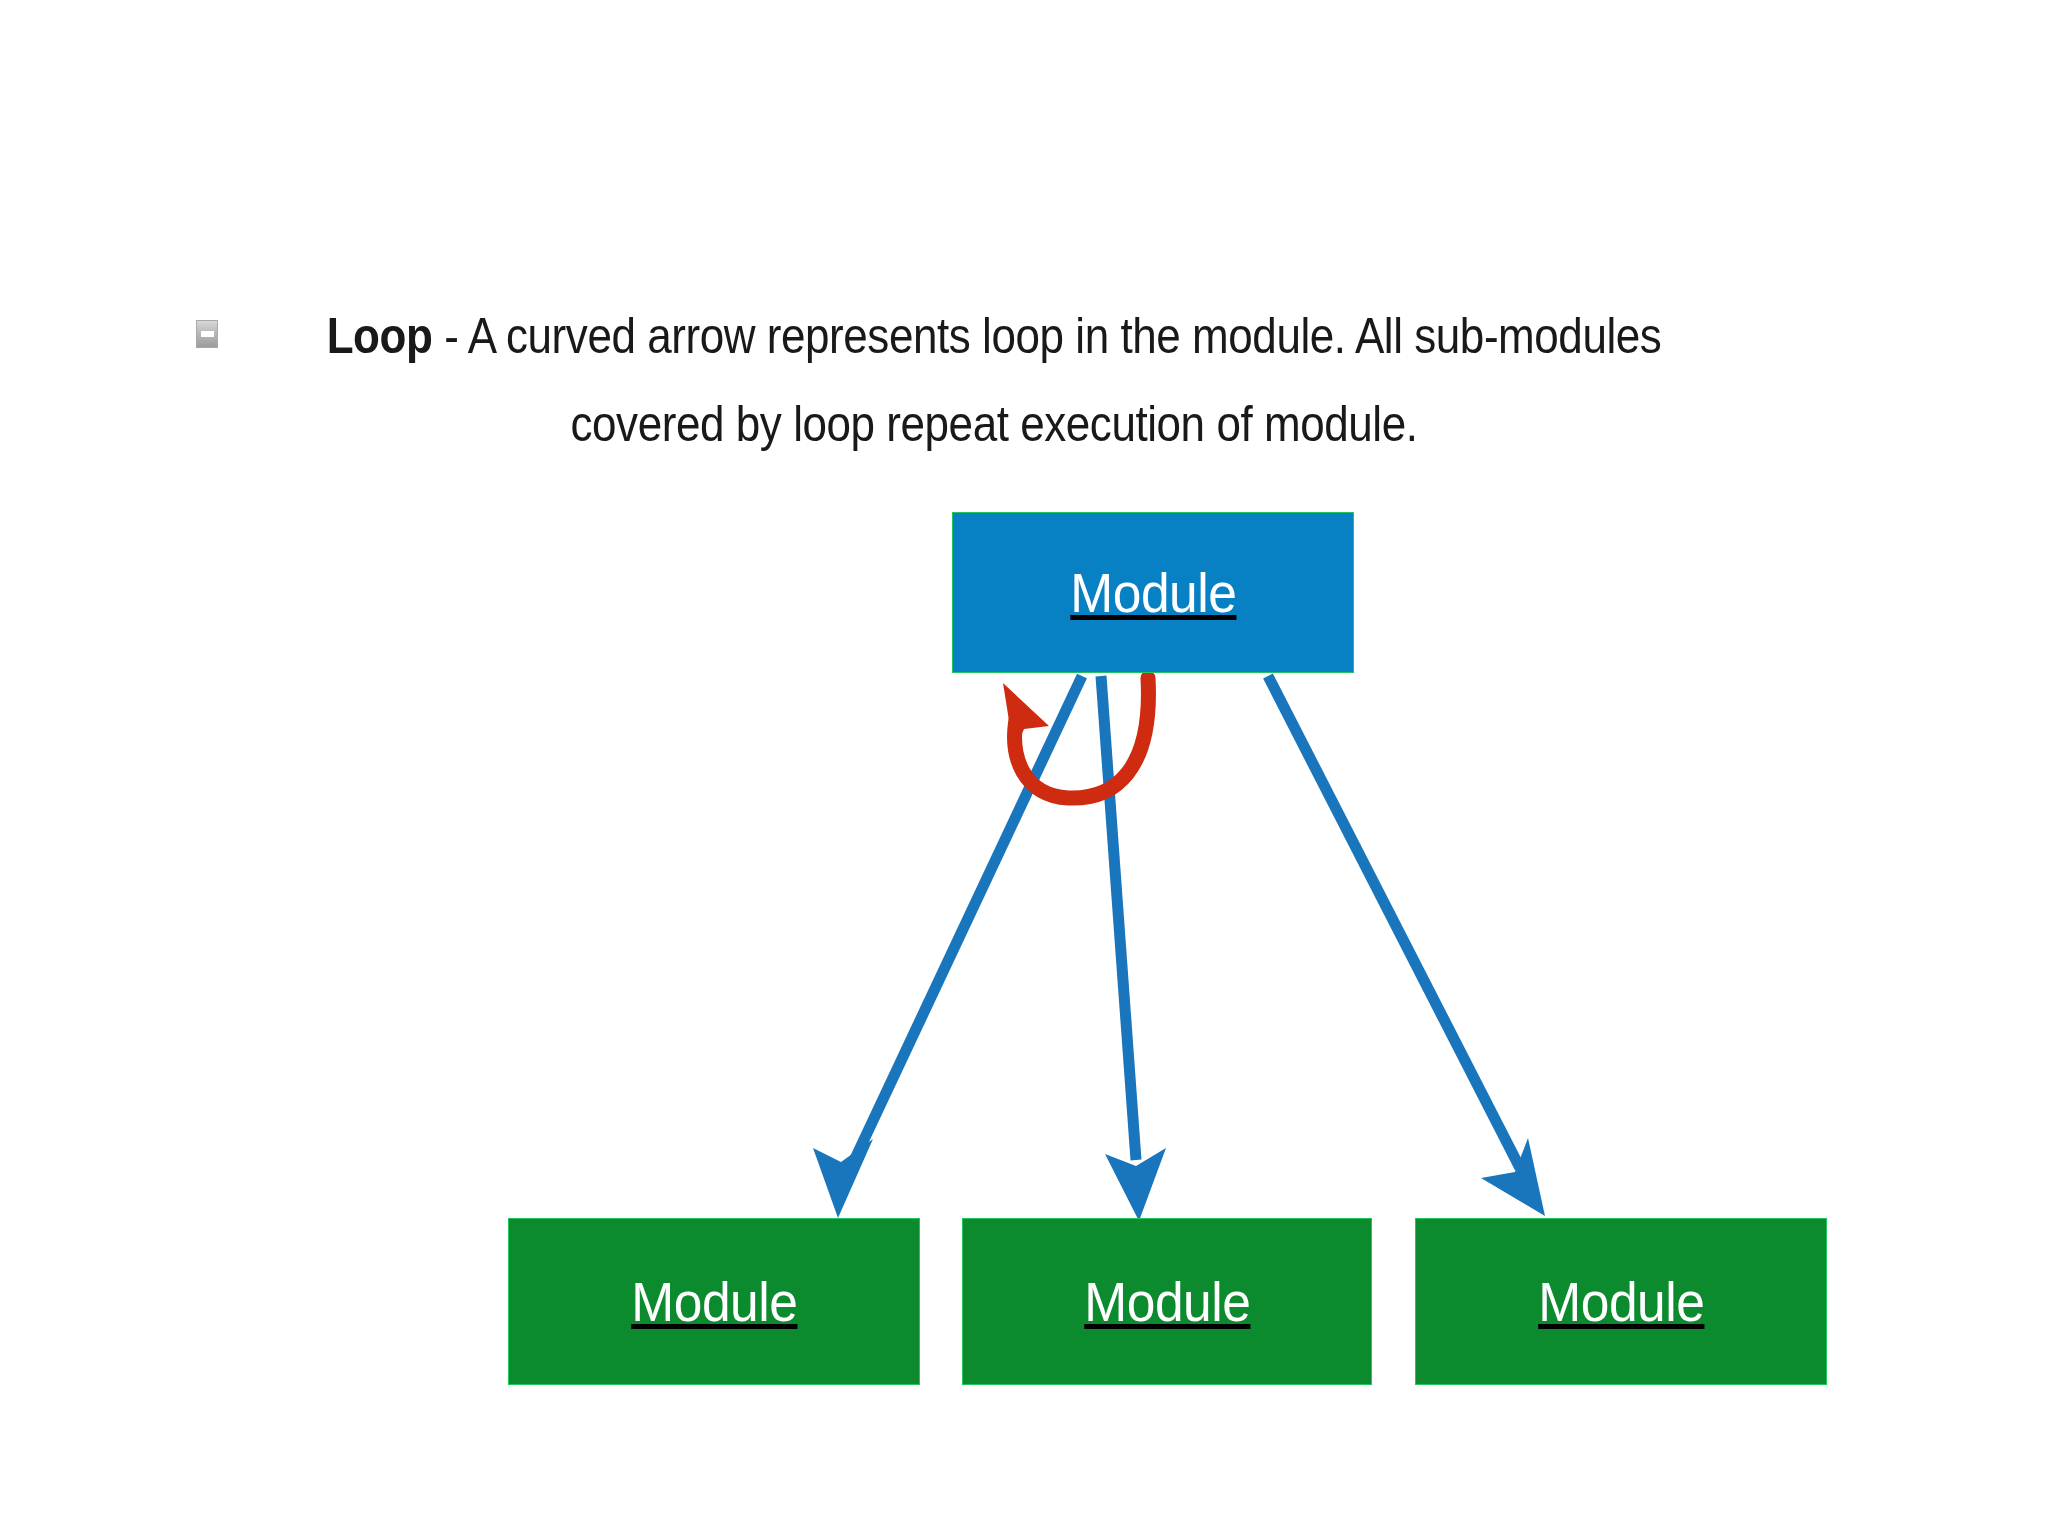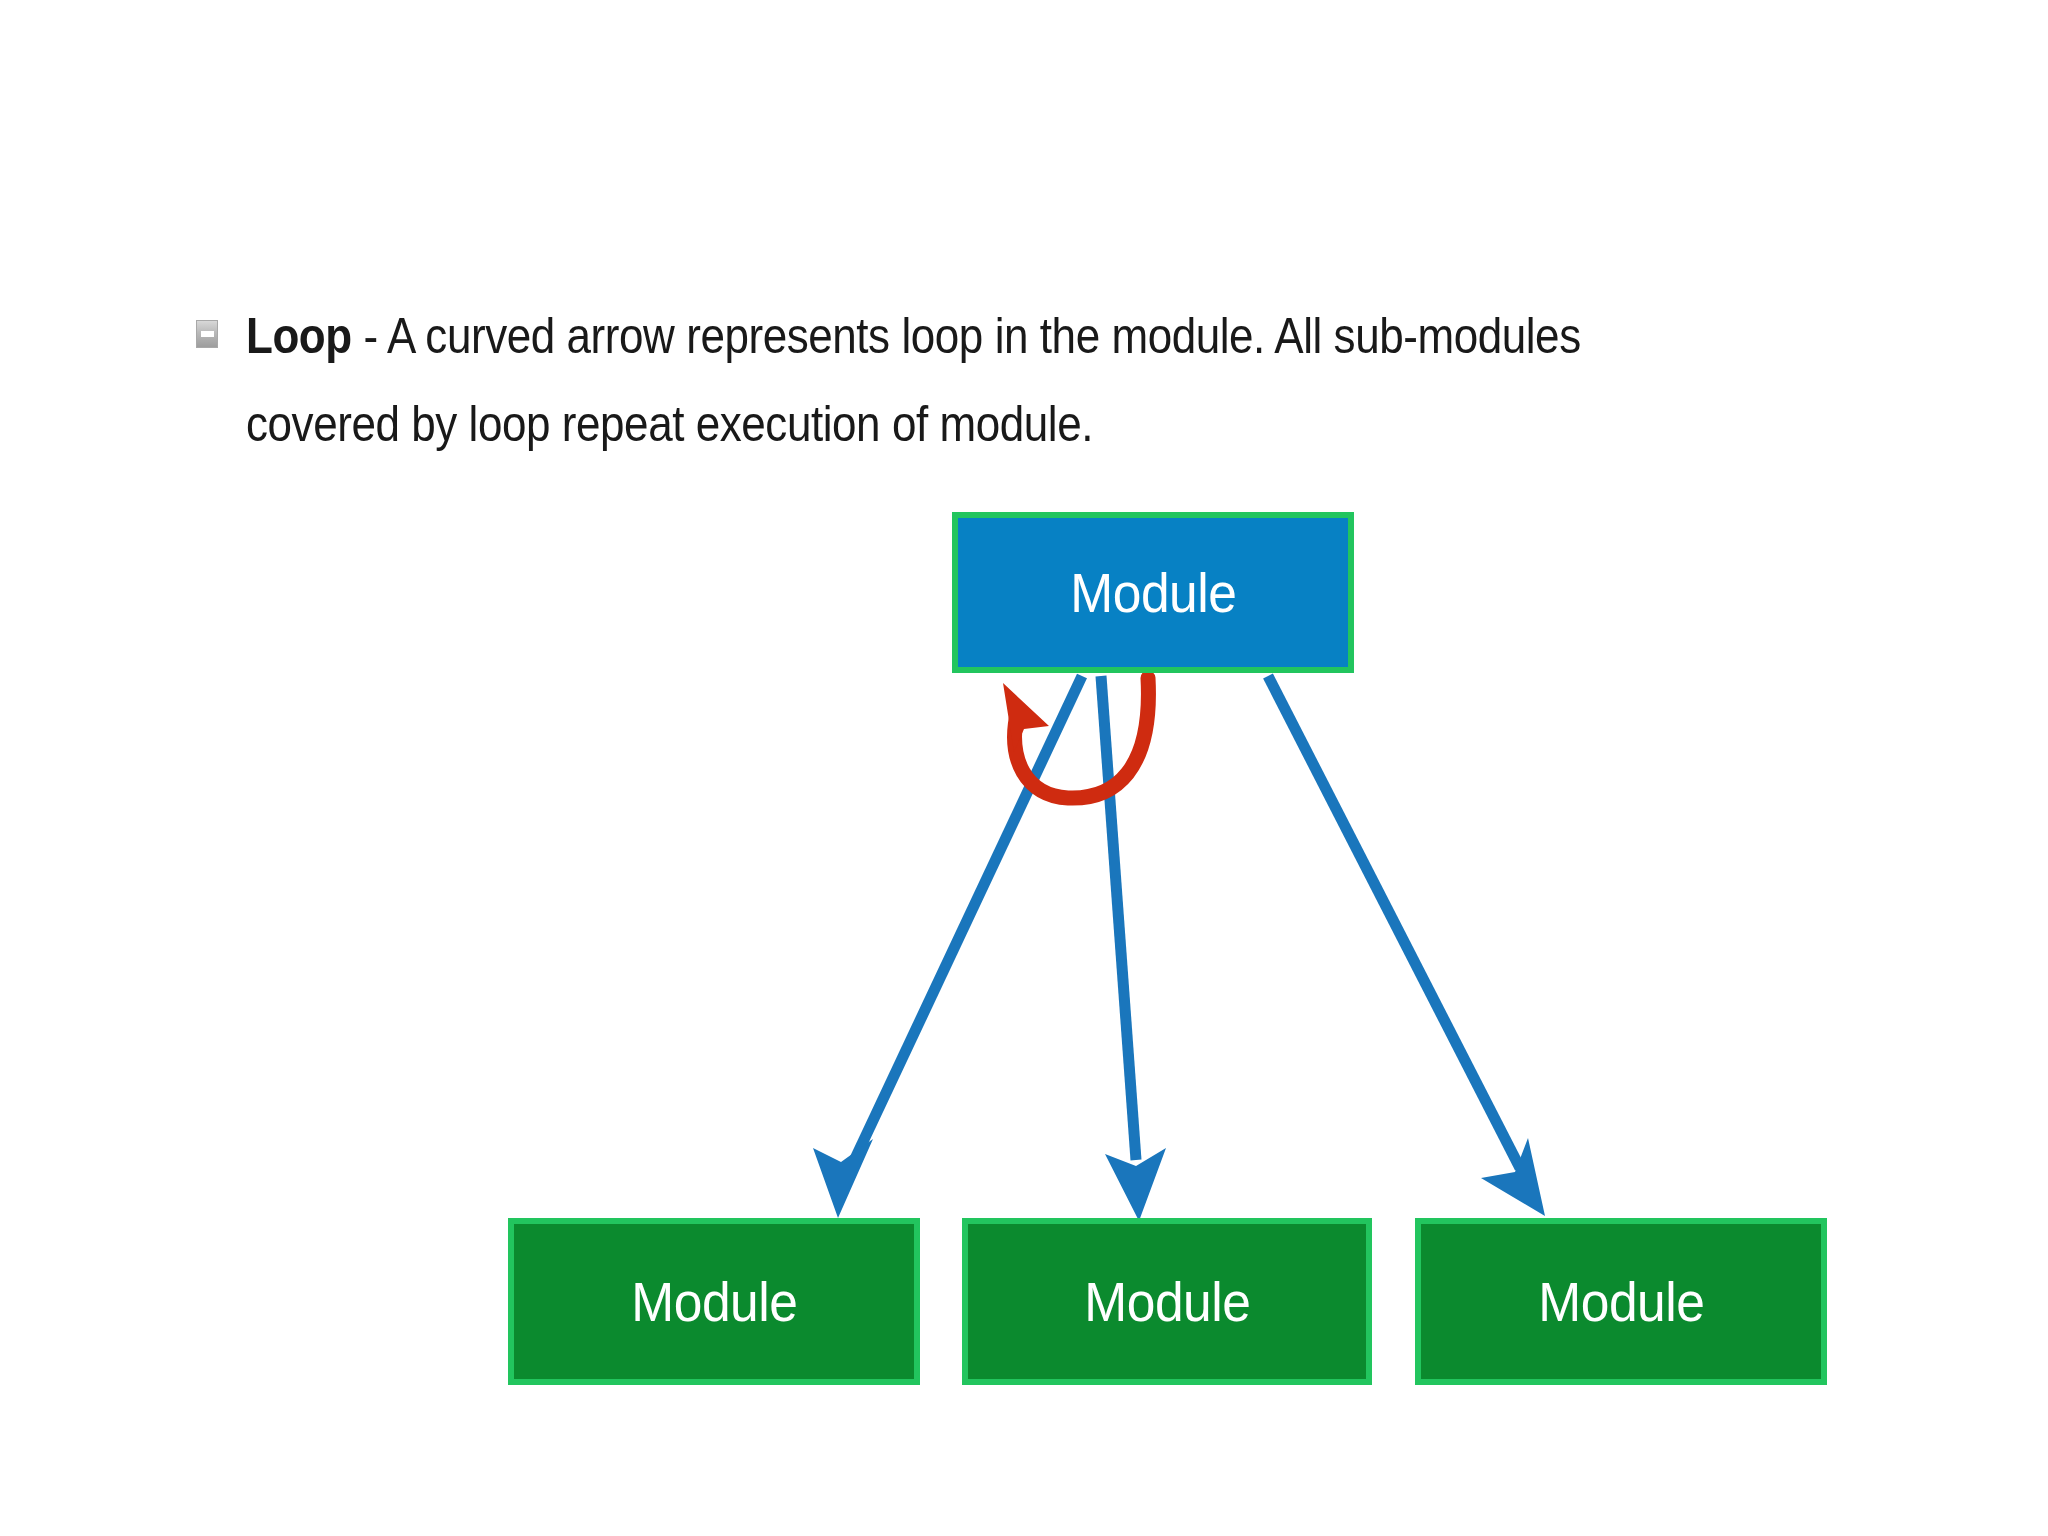--- a/index.html
+++ b/index.html
@@ -18,20 +18,21 @@
   }
 
   
   #slide {
     position: absolute;
     left: 0;
     top: 0;
     width: 2048px;
     height: 1536px;
     background: #ffffff;
+    text-align: center;
   }
 
   
   #bullet-block {
     position: absolute;
     left: 196px;
     top: 292px;
     width: 1760px;
   }
   #bullet-marker {
@@ -67,25 +68,26 @@
     transform-origin: left top;
     white-space: normal;
   }
   #bullet-text .strong {
     font-weight: bold;
   }
 
   
   .node {
     position: absolute;
-    border: 6px solid #22c55e;
+    border: 1px solid #22c55e;
     box-sizing: border-box;
     display: flex;
     align-items: center;
     justify-content: center;
+    text-decoration: underline;
   }
   .node-label {
     color: #ffffff;
     font-size: 56px;
     line-height: 56px;
     font-family: "Liberation Sans", sans-serif;
     letter-spacing: -0.5px;
     transform: scaleX(0.92);
   }
 

